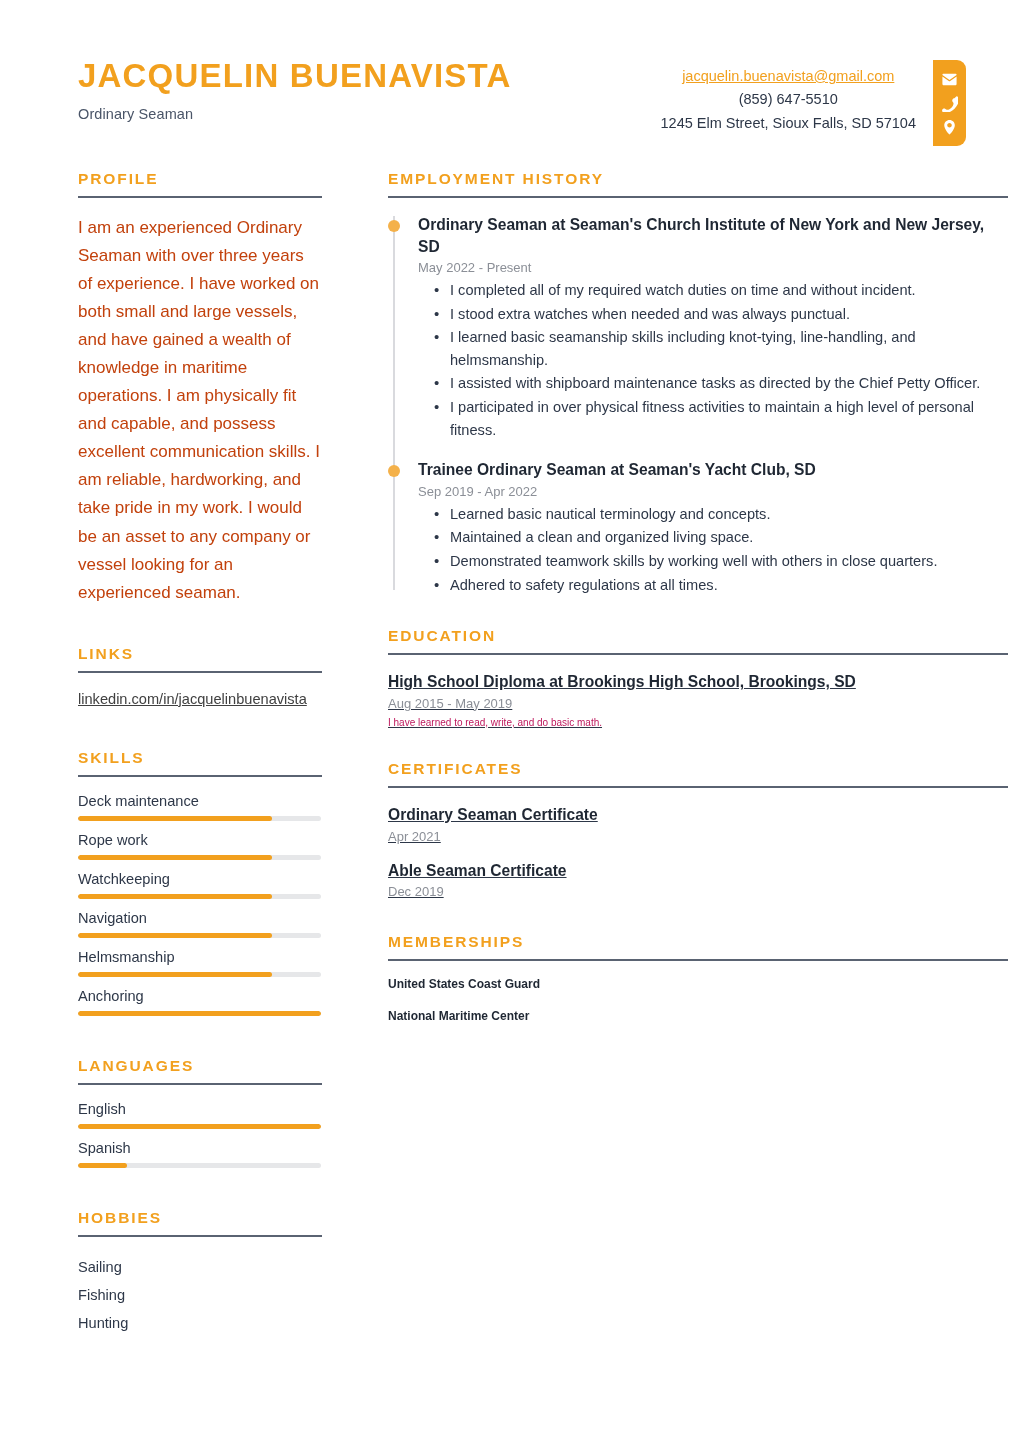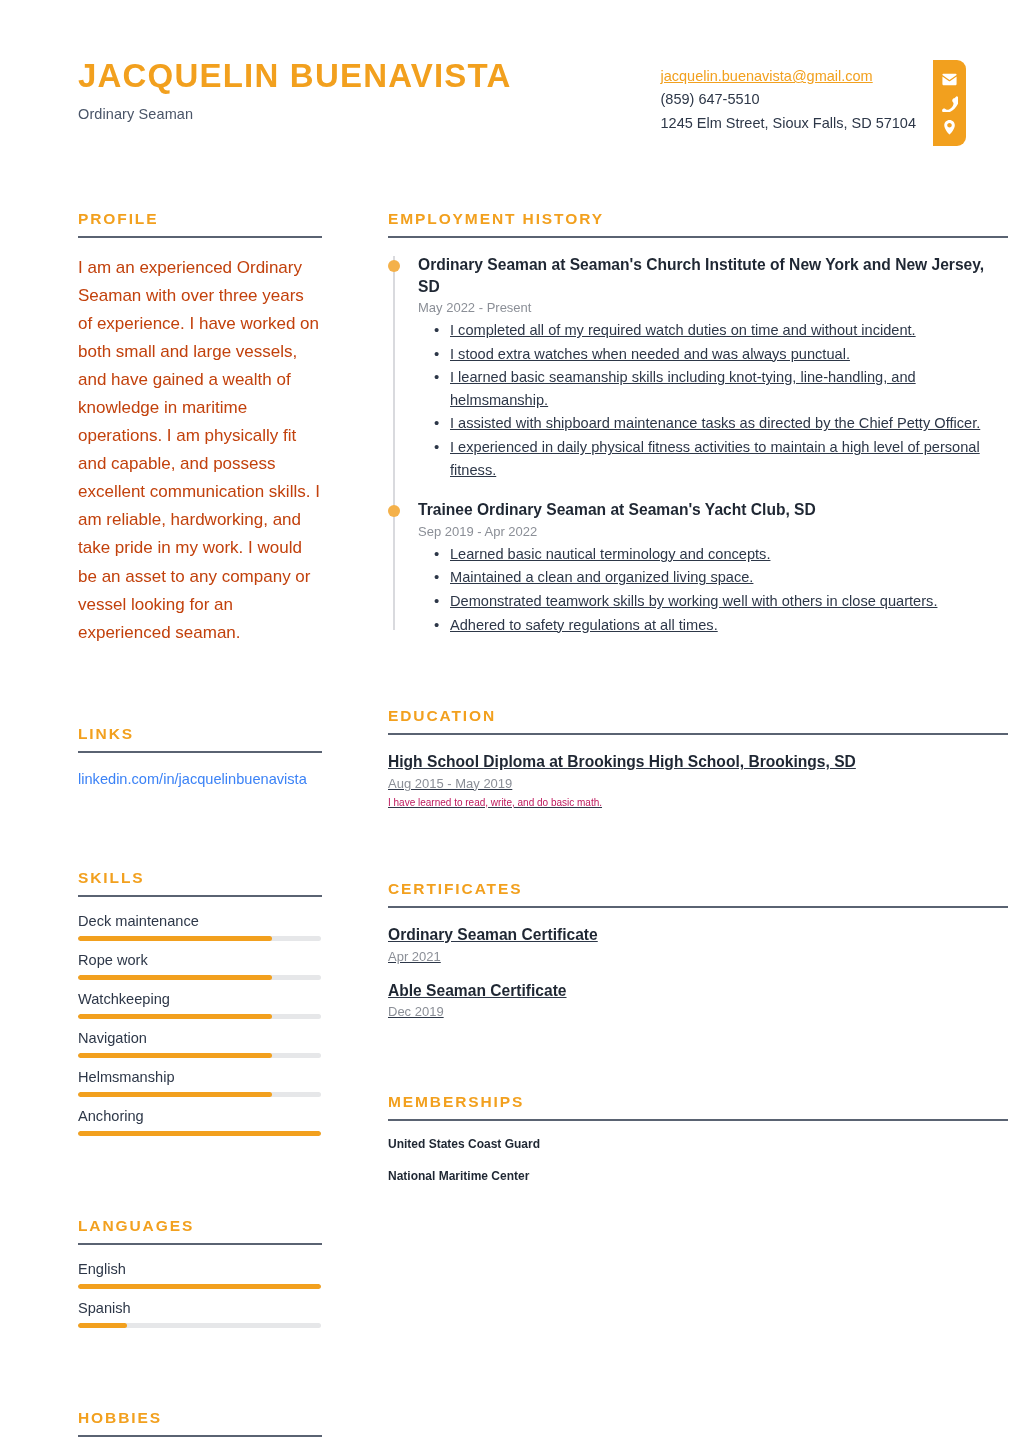--- a/index.html
+++ b/index.html
@@ -49,21 +49,21 @@
     top: 106px;
     font-size: 14.5px;
     color: #4a5568;
     letter-spacing: 0.1px;
   }
 
   .contact-block {
     position: absolute;
     right: 108px;
     top: 65px;
-    text-align: left;
+    text-align: center;
     line-height: 1.62;
   }
 
   .contact-line {
     font-size: 14.5px;
     color: #2d3748;
     white-space: nowrap;
   }
 
   .contact-line.email a,
@@ -102,40 +102,40 @@
 
   
   .section { margin-bottom: 0; }
 
   .sec-head {
     font-size: 15.5px;
     font-weight: bold;
     letter-spacing: 1.9px;
     color: #F2A01E;
     text-transform: uppercase;
-    margin-top: 40px;
   }
 
   .sec-rule {
     height: 2px;
     background: #5a6372;
     margin-top: 8px;
     margin-bottom: 16px;
   }
 
   
   .profile-text {
     font-size: 17px;
     line-height: 1.65;
     color: #c2410c;
   }
 
   .link-item {
     font-size: 14.6px;
-    color: #3b82f6;
+    color: #404040;
+    text-decoration: underline;
     word-break: break-all;
     line-height: 1.5;
   }
 
   .bar-item { margin-bottom: 11px; }
   .bar-label {
     font-size: 14.6px;
     color: #2d3748;
     margin-bottom: 7px;
   }
@@ -215,21 +215,20 @@
     list-style: none;
     margin: 2px 0 0 0;
     padding: 0 0 0 32px;
   }
   ul.bullets li {
     position: relative;
     font-size: 14.6px;
     line-height: 1.55;
     color: #2d3748;
     margin-bottom: 1px;
-    text-decoration: underline;
   }
   ul.bullets li::before {
     content: "\2022";
     position: absolute;
     left: -16px;
     top: -1px;
     color: #2d3748;
     font-size: 15px;
   }
 
@@ -382,21 +381,21 @@
 
           <div class="job">
             <span class="job-dot"></span>
             <div class="entry-title">Ordinary Seaman at Seaman's Church Institute of New York and New Jersey, SD</div>
             <div class="entry-date">May 2022 - Present</div>
             <ul class="bullets">
               <li>I completed all of my required watch duties on time and without incident.</li>
               <li>I stood extra watches when needed and was always punctual.</li>
               <li>I learned basic seamanship skills including knot-tying, line-handling, and helmsmanship.</li>
               <li>I assisted with shipboard maintenance tasks as directed by the Chief Petty Officer.</li>
-              <li>I experienced in daily physical fitness activities to maintain a high level of personal fitness.</li>
+              <li>I participated in over physical fitness activities to maintain a high level of personal fitness.</li>
             </ul>
           </div>
 
           <div class="job">
             <span class="job-dot"></span>
             <div class="entry-title">Trainee Ordinary Seaman at Seaman's Yacht Club, SD</div>
             <div class="entry-date">Sep 2019 - Apr 2022</div>
             <ul class="bullets">
               <li>Learned basic nautical terminology and concepts.</li>
               <li>Maintained a clean and organized living space.</li>

